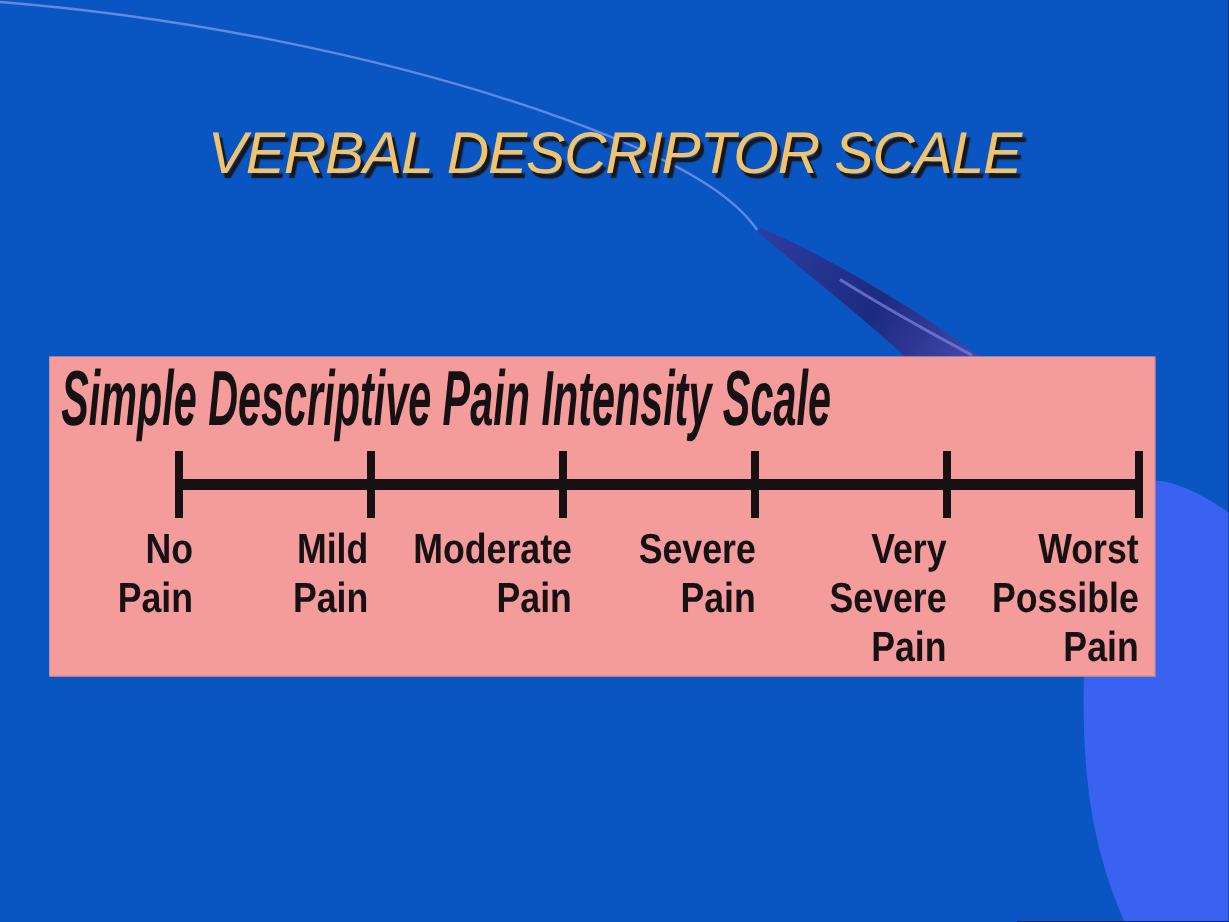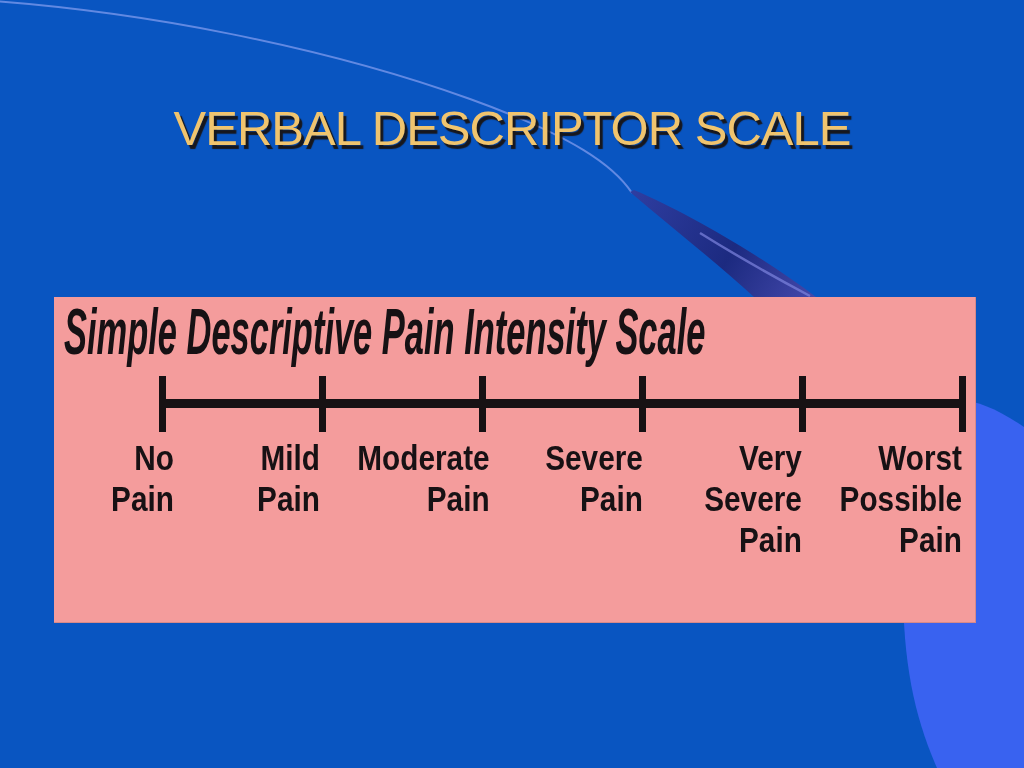--- a/index.html
+++ b/index.html
@@ -26,25 +26,26 @@
     left:0;top:104px;width:1024px;
     margin:0;
     text-align:center;
     font-size:49px;
     font-weight:400;
     letter-spacing:-1px;
     line-height:49px;
     color:var(--title_text);
     text-shadow:3px 4px 1px rgba(26,13,0,0.85);
     white-space:nowrap;
+    font-style:italic;
   }
   .figure{
     position:absolute;
-    left:54px;top:297px;
-    width:922px;height:326px;
+    left:41px;top:297px;
+    width:922px;height:267px;
     background:var(--figure_bg);
     box-shadow:inset -1px -1px 0 rgba(0,0,0,0.12);
   }
   .figure-title{
     position:absolute;
     left:10px;top:2px;
     font-size:65px;
     font-weight:bold;
     font-style:italic;
     line-height:65px;

